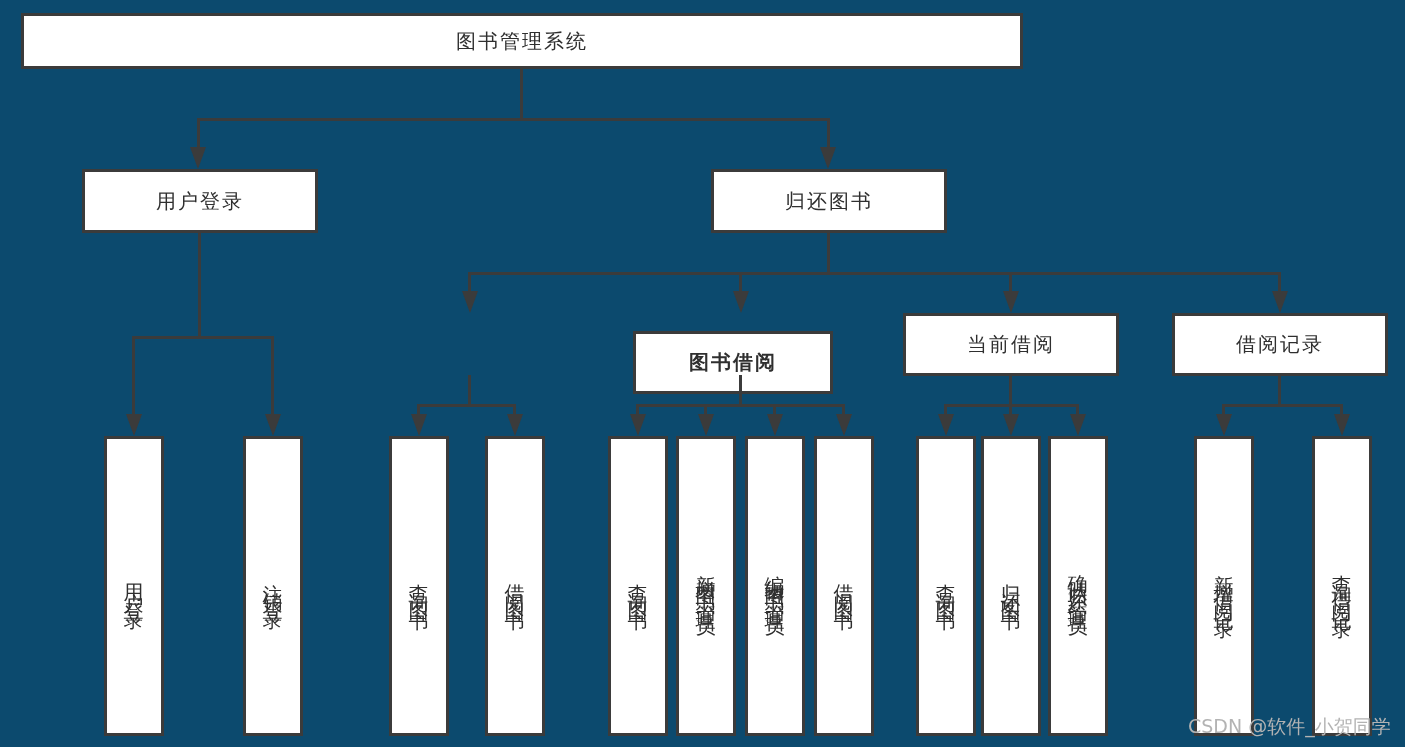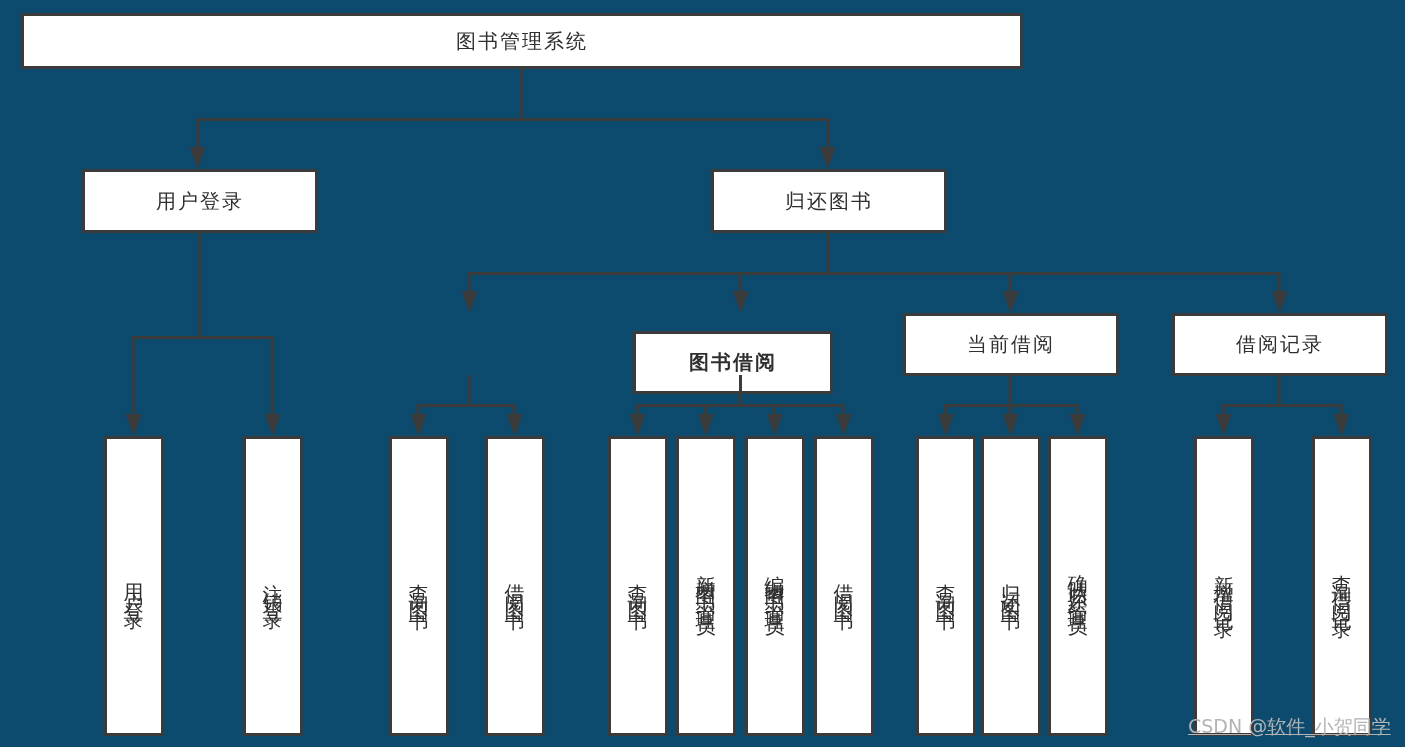--- a/index.html
+++ b/index.html
@@ -46,21 +46,20 @@
   }
 
   .watermark {
     position: absolute;
     left: 1188px;
     top: 714px;
     font-size: 19px;
     color: #b3b3b3;
     white-space: nowrap;
     z-index: 5;
-    text-decoration: underline;
   }
 </style>
 </head>
 <body>
 
 <div class="canvas">
 
   <div class="box hbox" style="left:21px; top:13px; width:1002px; height:56px;">
     <span>图书管理系统</span>
   </div>

